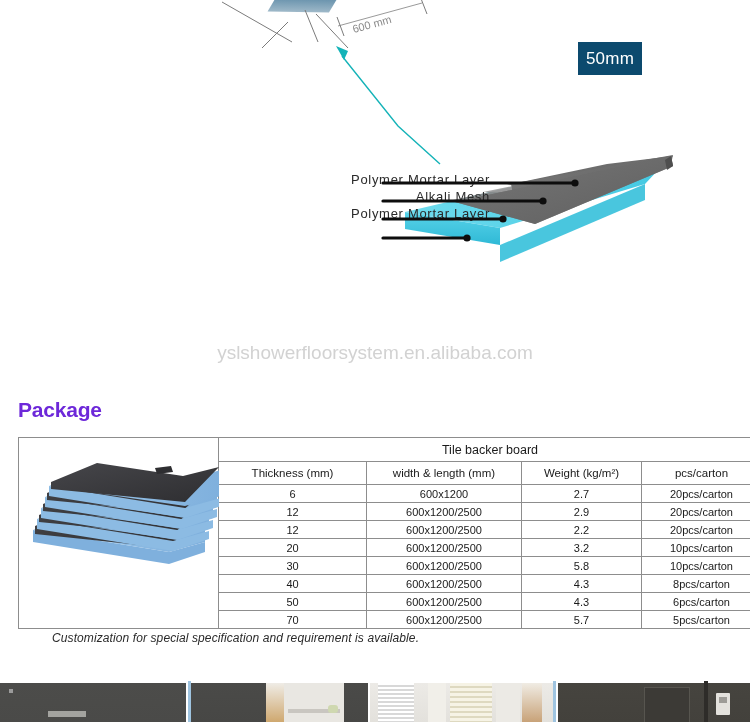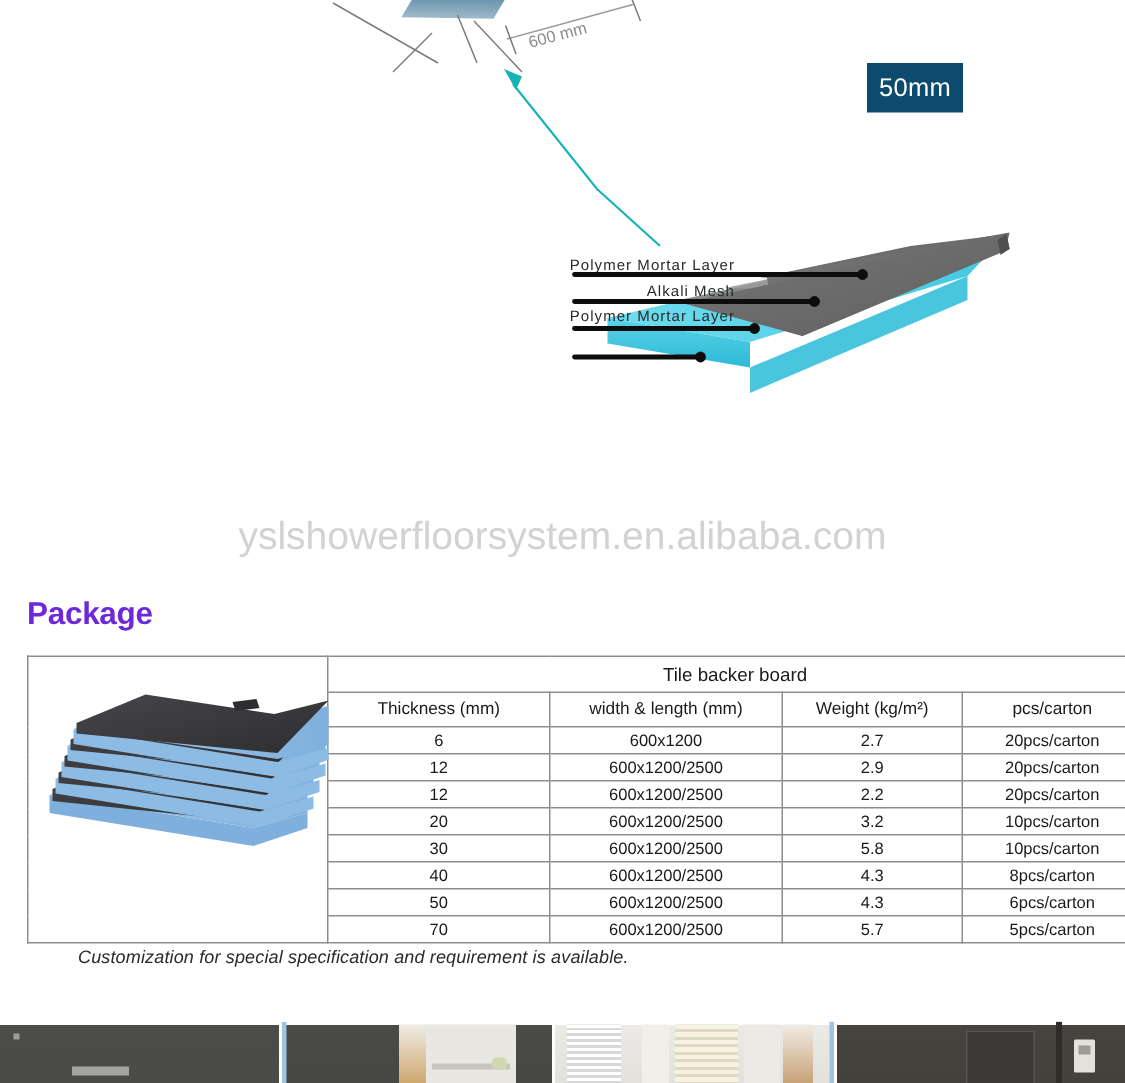--- a/index.html
+++ b/index.html
@@ -67,41 +67,41 @@
   }
   .callout-row {
     position: relative;
     height: 16px;
     margin-bottom: 1px;
   }
   .callout-label {
     position: absolute;
     right: 0;
     top: 0;
-    font-size: 10px;
+    font-size: 13px;
     color: #2a2a2a;
     letter-spacing: 0.7px;
     white-space: nowrap;
     font-family: "Liberation Sans", sans-serif;
   }
 
   
   #board-iso {
     position: absolute;
     left: 395px; top: 150px;
     width: 280px; height: 135px;
   }
 
   
   #watermark {
     position: absolute;
     left: 0; top: 342px;
     width: 750px;
     text-align: center;
-    font-size: 26px;
+    font-size: 19px;
     color: #d2d2d2;
     letter-spacing: 0px;
     font-family: "Liberation Sans", sans-serif;
     user-select: none;
   }
 
   
   #package-title {
     position: absolute;
     left: 18px; top: 398px;

